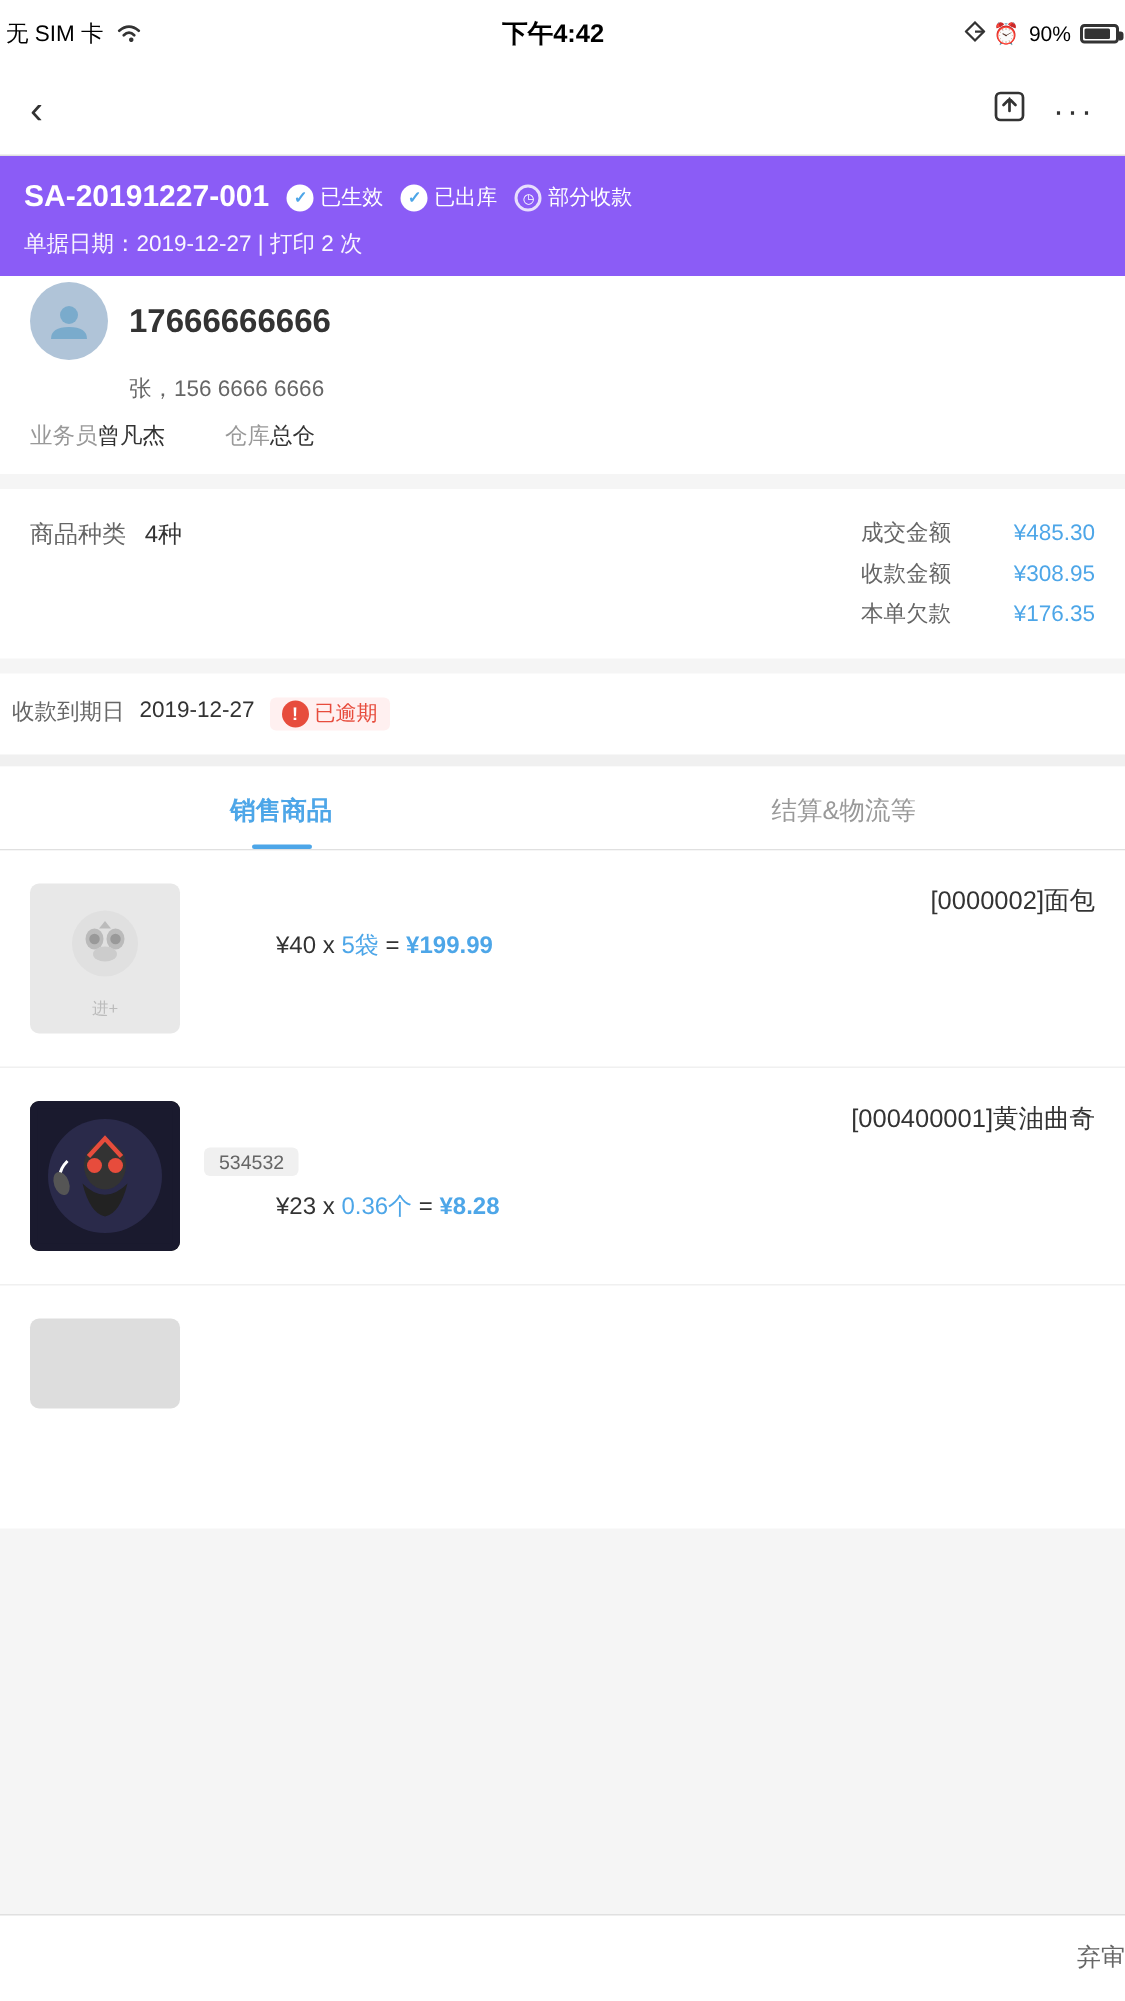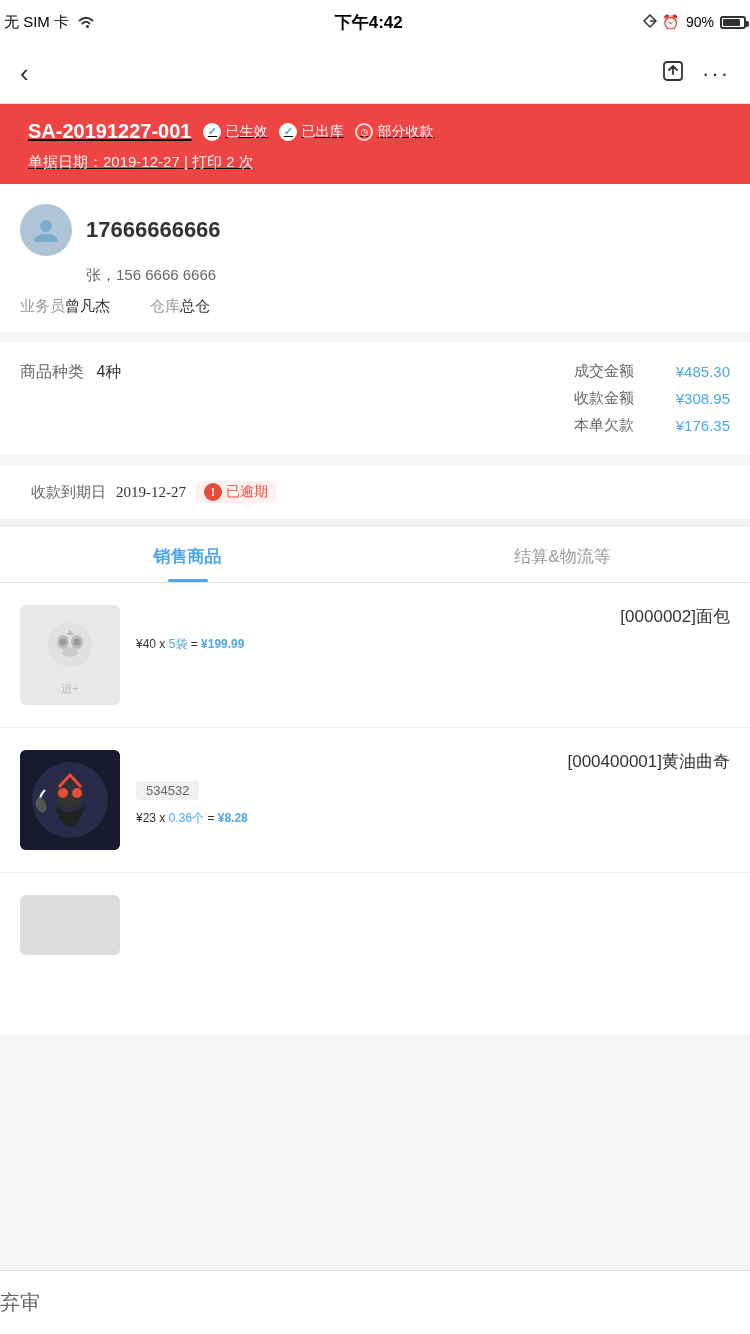--- a/index.html
+++ b/index.html
@@ -49,23 +49,22 @@
     }
     .nav-back {
       font-size: 26px; color: #333; cursor: pointer; width: 40px;
     }
     .nav-title { font-size: 20px; font-weight: 600; color: #333; }
     .nav-actions { display: flex; align-items: center; gap: 18px; }
     .nav-more { font-size: 22px; color: #333; letter-spacing: 2px; }
 
     
     .order-banner {
-      background: #ef4444;
-      padding: 16px 28px 12px;
-      text-decoration: underline;
+      background: #8b5cf6;
+      padding: 16px 16px 12px;
     }
     .order-banner-top {
       display: flex; align-items: center; gap: 12px; margin-bottom: 10px;
     }
     .order-number { font-size: 20px; font-weight: 700; color: #fff; }
     .badge {
       display: inline-flex; align-items: center; gap: 4px;
       font-size: 14px; color: #fff; font-weight: 500;
     }
     .badge-check {
@@ -76,21 +75,21 @@
     .badge-clock {
       display: inline-flex; align-items: center; justify-content: center;
       width: 18px; height: 18px; border: 2px solid rgba(255,255,255,0.8); border-radius: 50%;
       font-size: 9px; color: #fff;
     }
     .order-meta { font-size: 15px; color: #fff; opacity: 0.95; }
 
     
     .customer-section {
       background: #fff;
-      padding: 20px 20px 16px;
+      padding: 4px 20px 16px;
       margin-bottom: 10px;
     }
     .customer-row { display: flex; align-items: center; gap: 14px; margin-bottom: 10px; }
     .avatar {
       width: 52px; height: 52px; border-radius: 50%;
       background: #b0c4d8; display: flex; align-items: center; justify-content: center;
       flex-shrink: 0;
     }
     .avatar svg { width: 32px; height: 32px; }
     .customer-name { font-size: 22px; font-weight: 600; color: #333; }
@@ -114,27 +113,25 @@
     .summary-left-value { font-size: 16px; color: #333; font-weight: 500; margin-left: 8px; }
     .summary-right { text-align: right; }
     .summary-row { display: flex; justify-content: flex-end; align-items: center; gap: 16px; margin-bottom: 8px; }
     .summary-row:last-child { margin-bottom: 0; }
     .summary-row-label { font-size: 15px; color: #666; }
     .summary-row-value { font-size: 15px; color: #4da6e8; font-weight: 500; min-width: 80px; text-align: right; }
 
     
     .due-section {
       background: #fff;
-      padding: 16px 31px;
+      padding: 16px 8px;
       margin-bottom: 0;
       display: flex;
-      align-items: center;
       gap: 10px;
       border-bottom: 8px solid #f0f0f0;
-      font-family: Liberation Serif, serif;
     }
     .due-label { font-size: 15px; color: #666; }
     .due-date { font-size: 15px; color: #333; }
     .overdue-badge {
       display: inline-flex; align-items: center; gap: 4px;
       background: #fff0f0; border-radius: 4px; padding: 2px 8px;
     }
     .overdue-icon {
       width: 18px; height: 18px; background: #e74c3c; border-radius: 50%;
       display: inline-flex; align-items: center; justify-content: center;
@@ -177,33 +174,33 @@
       display: flex; flex-direction: column; align-items: center; justify-content: center;
       gap: 6px;
     }
     .product-info { flex: 1; }
     .product-name { font-size: 17px; color: #333; font-weight: 500; margin-bottom: 8px; text-align: right; }
     .product-sku {
       display: inline-block; font-size: 13px; color: #666;
       background: #f0f0f0; border-radius: 4px; padding: 2px 10px;
       margin-bottom: 10px;
     }
-    .product-price { font-size: 12px; color: #333; }
+    .product-price { font-size: 16px; color: #333; margin-left: 48px; }
     .product-qty { color: #4da6e8; }
     .product-total { color: #4da6e8; font-weight: 600; }
 
     
     .bottom-bar {
       position: fixed; bottom: 0; left: 0; width: 750px;
       display: flex; background: #fff;
       border-top: 1px solid #e0e0e0;
     }
     .bottom-btn {
-      flex: 1; text-align: left; padding: 18px 0;
-      font-size: 20px; cursor: pointer;
+      flex: 1; text-align: right; padding: 18px 0;
+      font-size: 16px; cursor: pointer;
     }
     .bottom-btn.secondary { color: #666; }
     .bottom-btn.primary { color: #4da6e8; }
     .bottom-btn + .bottom-btn { border-left: 1px solid #e0e0e0; }
 
     
     .product-item-partial {
       display: flex; align-items: flex-start; padding: 22px 20px 0;
       gap: 16px;
     }

